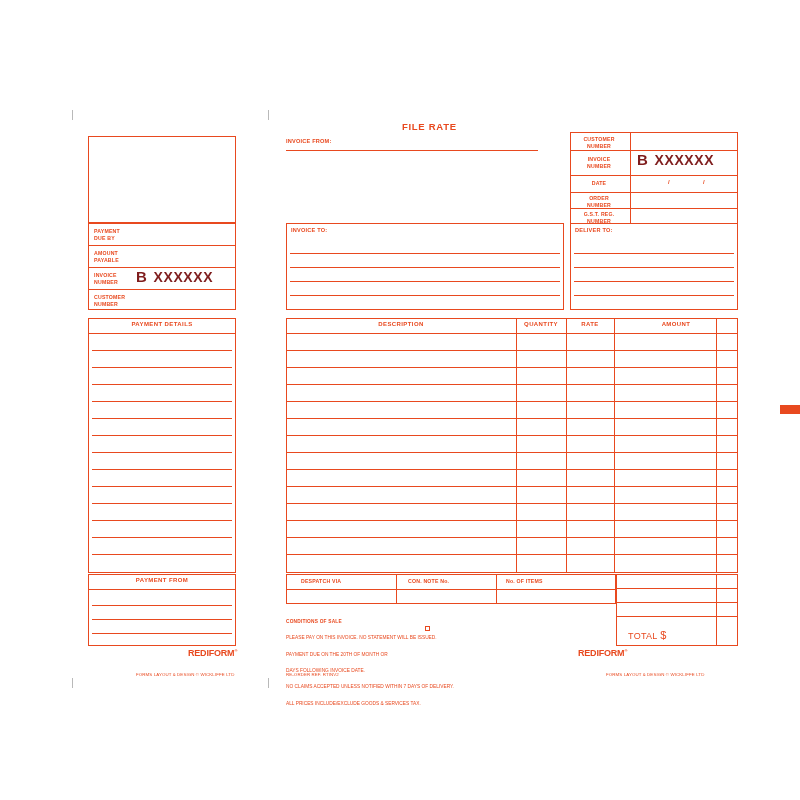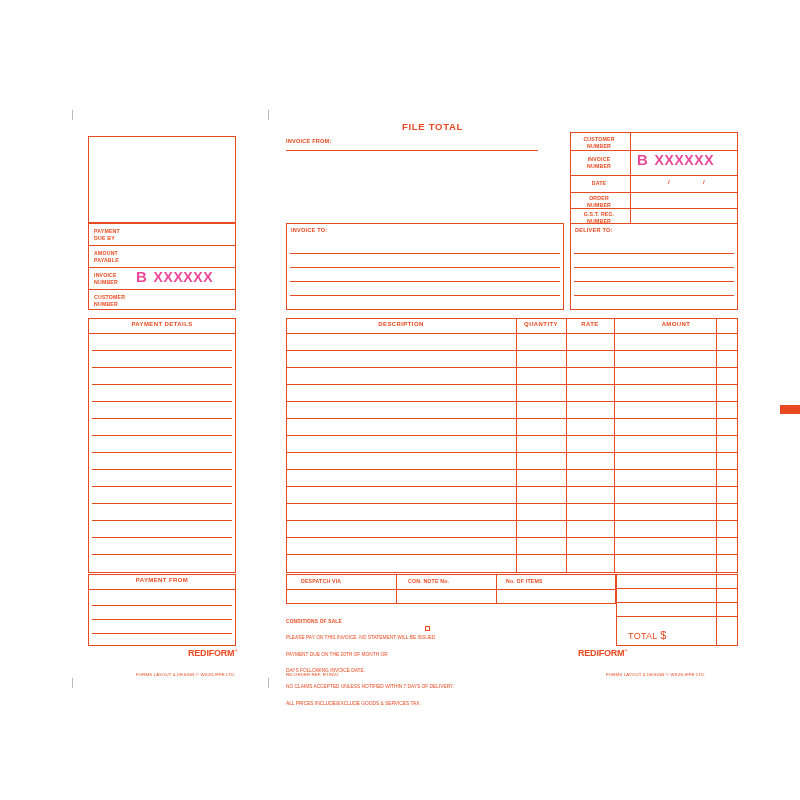--- a/index.html
+++ b/index.html
@@ -84,21 +84,21 @@
   .filecopy {
     position: absolute;
     color: #e8491f;
     font-weight: bold;
     font-size: 9.5px;
     letter-spacing: 0.7px;
   }
 
   .greenno {
     position: absolute;
-    color: #ec4899;
+    color: #7f1d1d;
     font-weight: bold;
     font-family: "Liberation Sans", sans-serif;
     letter-spacing: 1.2px;
     white-space: nowrap;
   }
   .greenno .b {
     font-size: 15px;
     letter-spacing: 1px;
   }
   .greenno .x {
@@ -162,21 +162,21 @@
 <div class="page">
 
   <div class="tick" style="left:72px;  top:110px;"></div>
   <div class="tick" style="left:268px; top:110px;"></div>
   <div class="tick" style="left:72px;  top:678px;"></div>
   <div class="tick" style="left:268px; top:678px;"></div>
   <div class="red-tab"></div>
 
   <div class="form">
 
-    <div class="filecopy" style="left:314px; top:3px;">FILE TOTAL</div>
+    <div class="filecopy" style="left:314px; top:3px;">FILE RATE</div>
 
     <div class="box" style="left:0px; top:18px; width:148px; height:87px;"></div>
 
     <div class="box" style="left:0px; top:105px; width:148px; height:87px;"></div>
     <div class="line hline" style="left:0px; top:127px; width:148px;"></div>
     <div class="line hline" style="left:0px; top:149px; width:148px;"></div>
     <div class="line hline" style="left:0px; top:171px; width:148px;"></div>
 
     <div class="lbl" style="left:6px; top:110px;">PAYMENT
 DUE BY</div>

